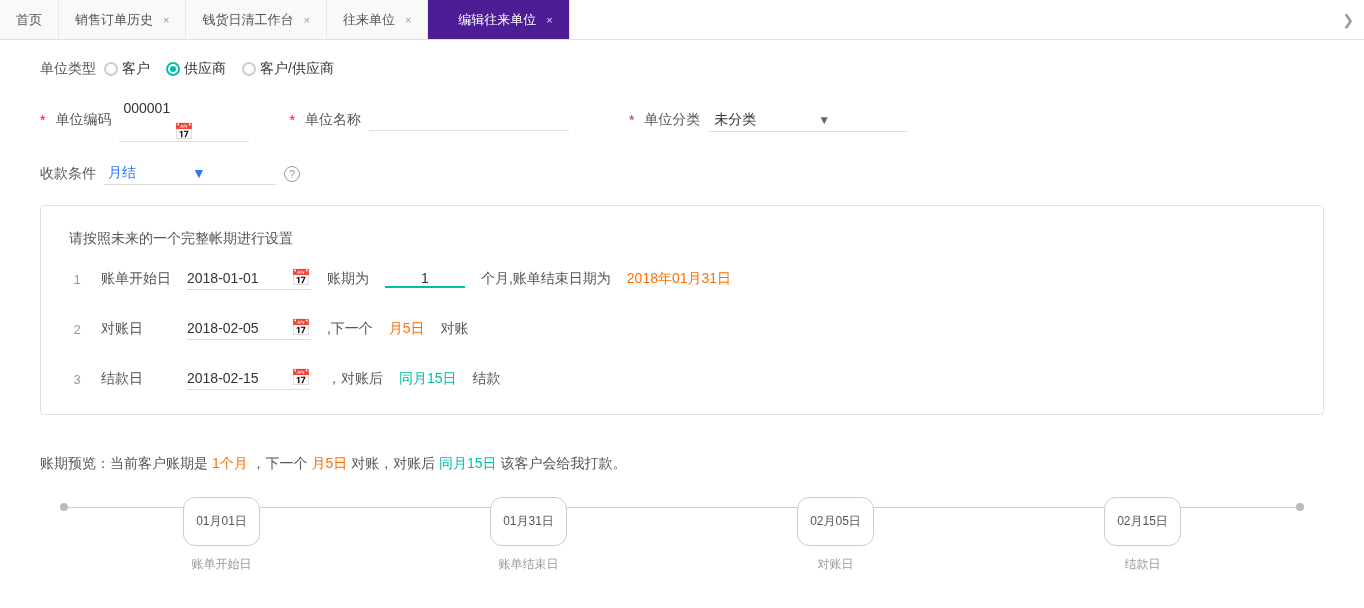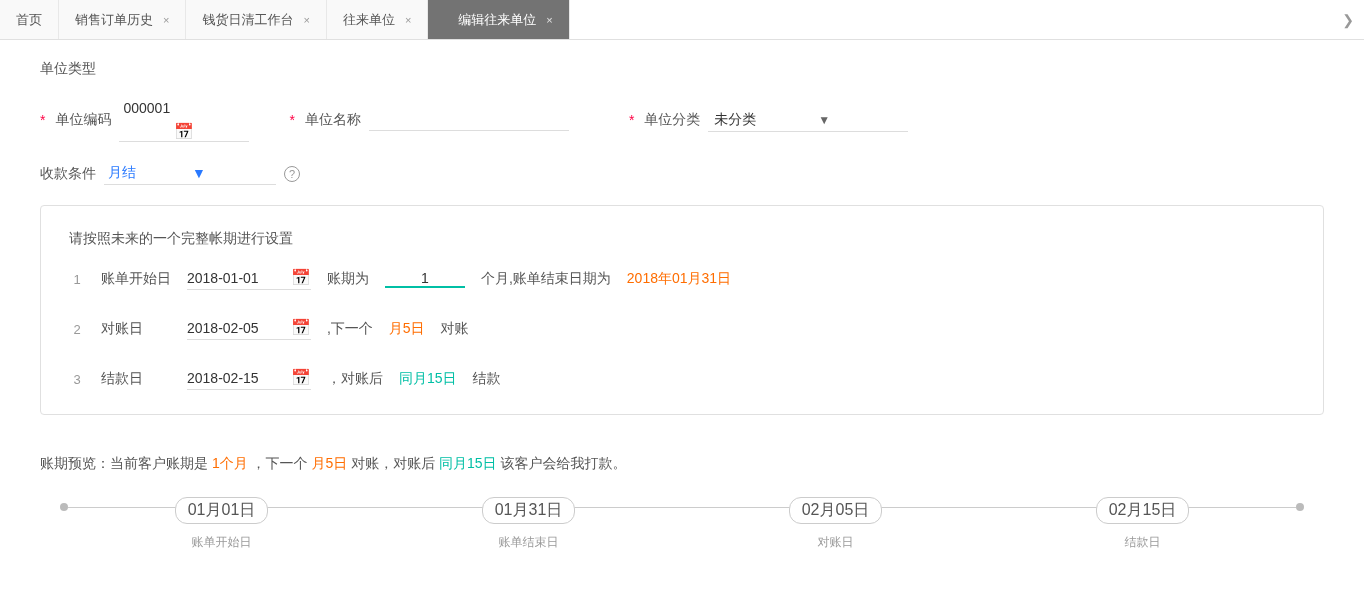--- a/index.html
+++ b/index.html
@@ -22,21 +22,21 @@
       color: #555;
       border-right: 1px solid #e8e8e8;
       white-space: nowrap;
       gap: 6px;
       background: #f9f9f9;
     }
     .tab-item:first-child {
       border-right: 1px solid #e8e8e8;
     }
     .tab-item.active {
-      background: #737373;
+      background: #4c1d95;
       color: #fff;
       padding-left: 30px;
     }
     .tab-close {
       font-size: 11px;
       color: #999;
       margin-left: 4px;
       cursor: pointer;
     }
     .tab-item.active .tab-close { color: rgba(255,255,255,0.8); }
@@ -261,22 +261,22 @@
     .timeline-node {
       display: flex;
       flex-direction: column;
       align-items: center;
       gap: 6px;
     }
     .node-badge {
       background: #fff;
       border: 1px solid #ccc;
       border-radius: 12px;
-      padding: 2px 12px;
-      font-size: 16px;
+      padding: 15px 12px;
+      font-size: 12px;
       color: #555;
       white-space: nowrap;
     }
     .node-label {
       font-size: 12px;
       color: #999;
       margin-top: 4px;
     }
   </style>
 </head>
@@ -303,20 +303,34 @@
     <span class="tab-close">×</span>
   </div>
   <div class="tabs-arrow">❯</div>
 </div>
 
 <div class="main-content">
 
   <div class="form-row">
     <div class="field-group">
       <span class="field-label">单位类型</span>
+      <div class="radio-group">
+        <label class="radio-item">
+          <span class="radio-circle"></span>
+          <span>客户</span>
+        </label>
+        <label class="radio-item">
+          <span class="radio-circle checked"></span>
+          <span>供应商</span>
+        </label>
+        <label class="radio-item">
+          <span class="radio-circle"></span>
+          <span>客户/供应商</span>
+        </label>
+      </div>
     </div>
   </div>
 
   <div class="form-row">
     <div class="field-group">
       <span class="required-star">*</span>
       <span class="field-label">单位编码</span>
       <div class="input-with-icon">
         <input type="text" class="text-input" style="border-bottom: none; width: 130px;" value="000001">
         <span class="calendar-icon">📅</span>

